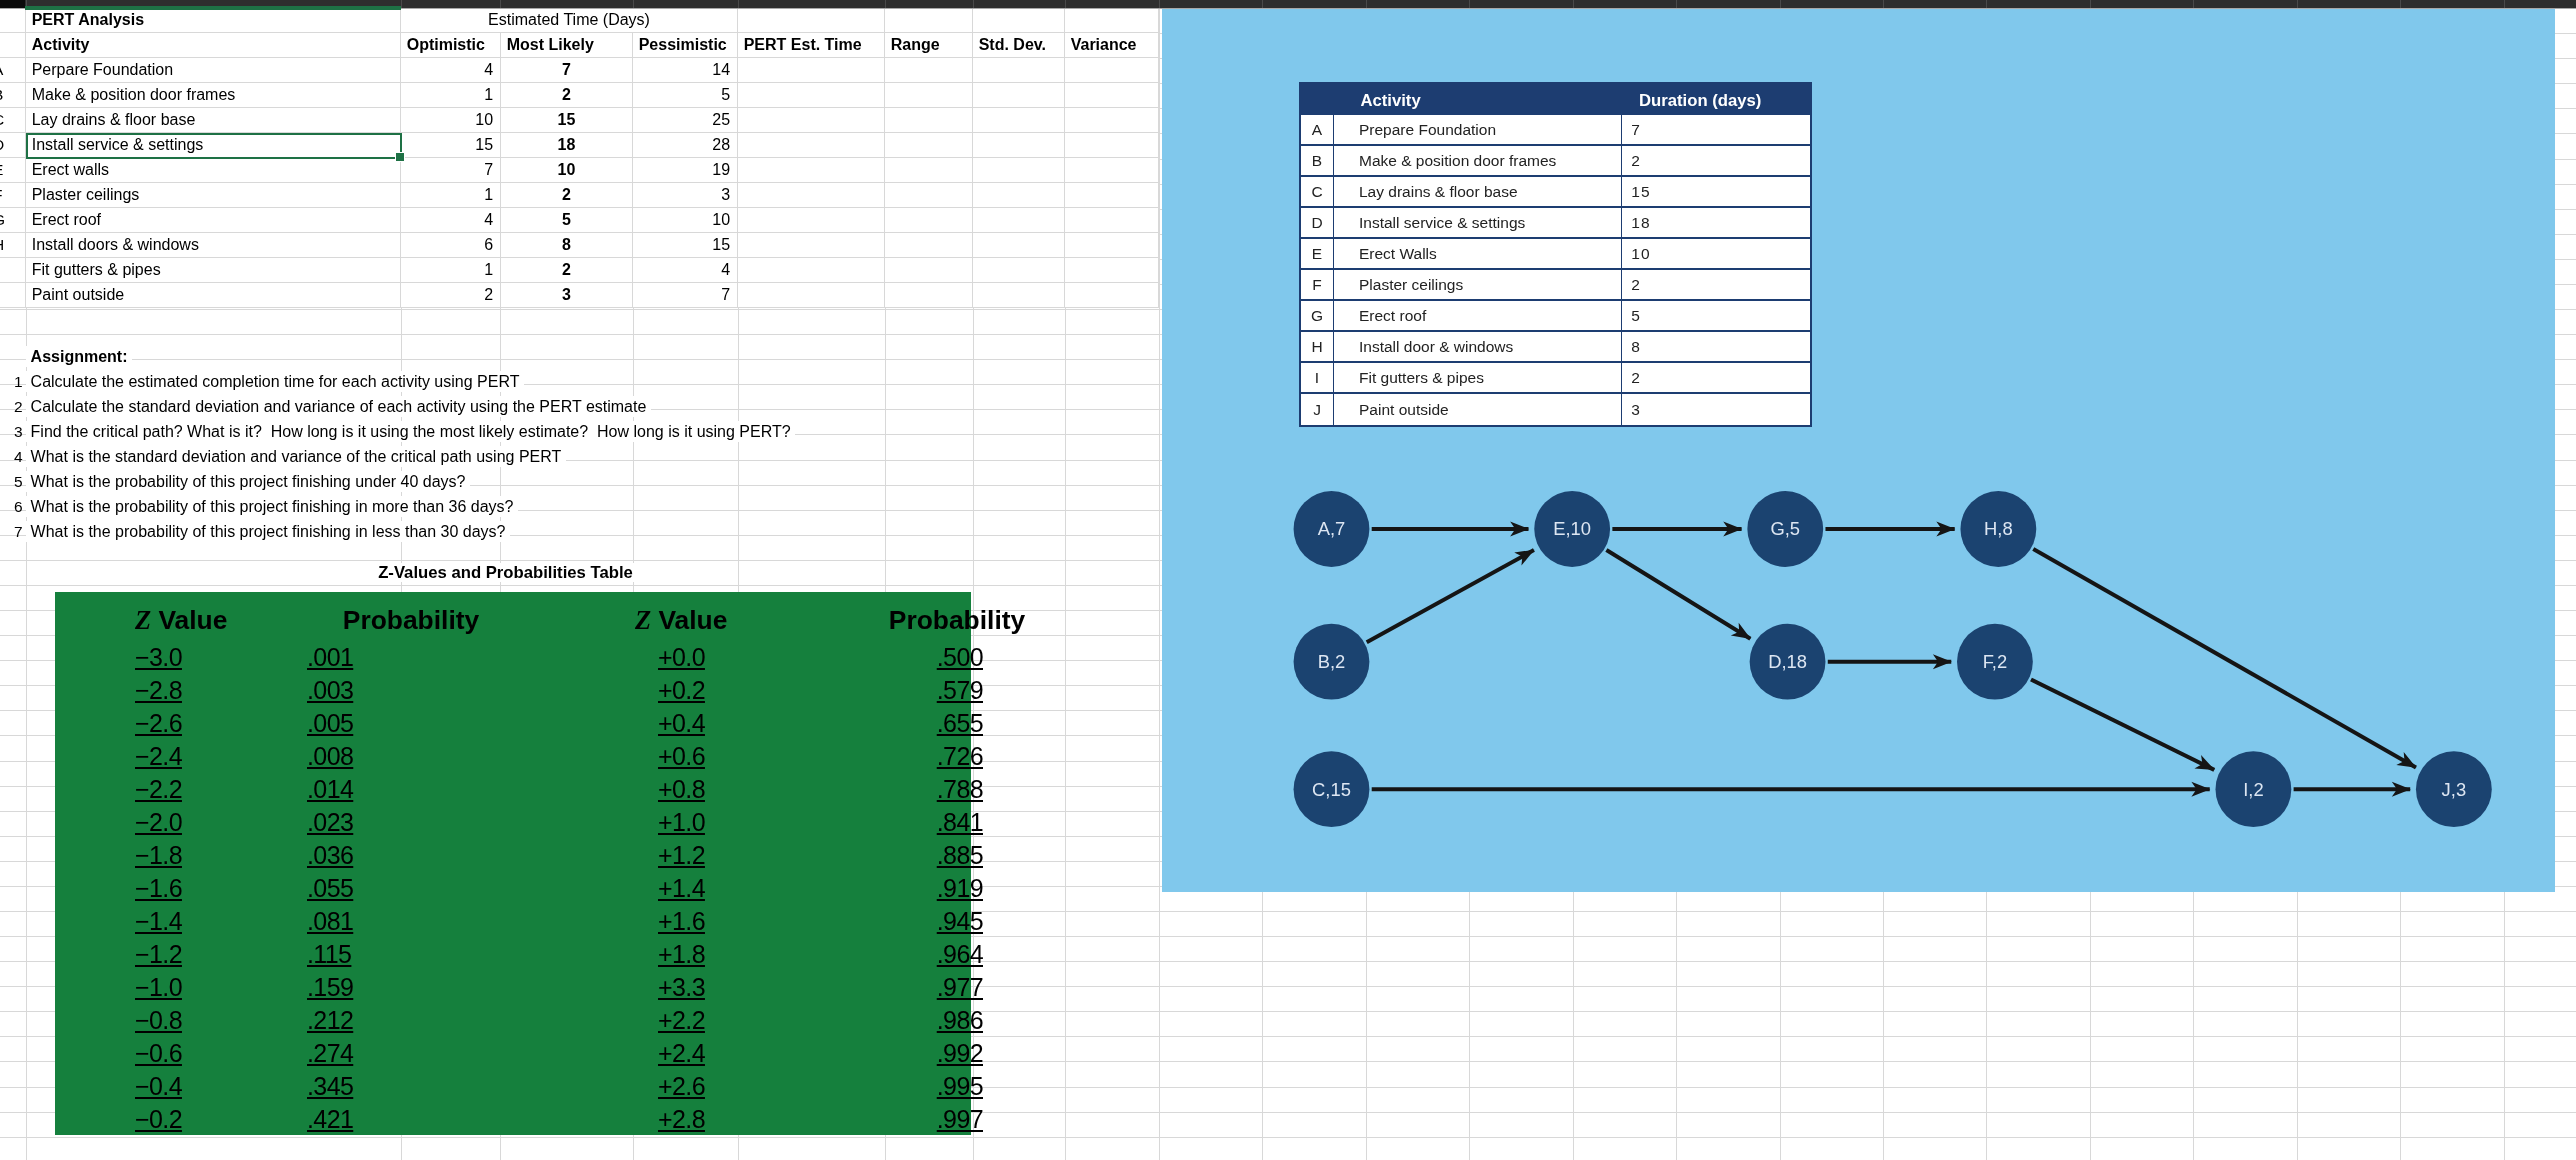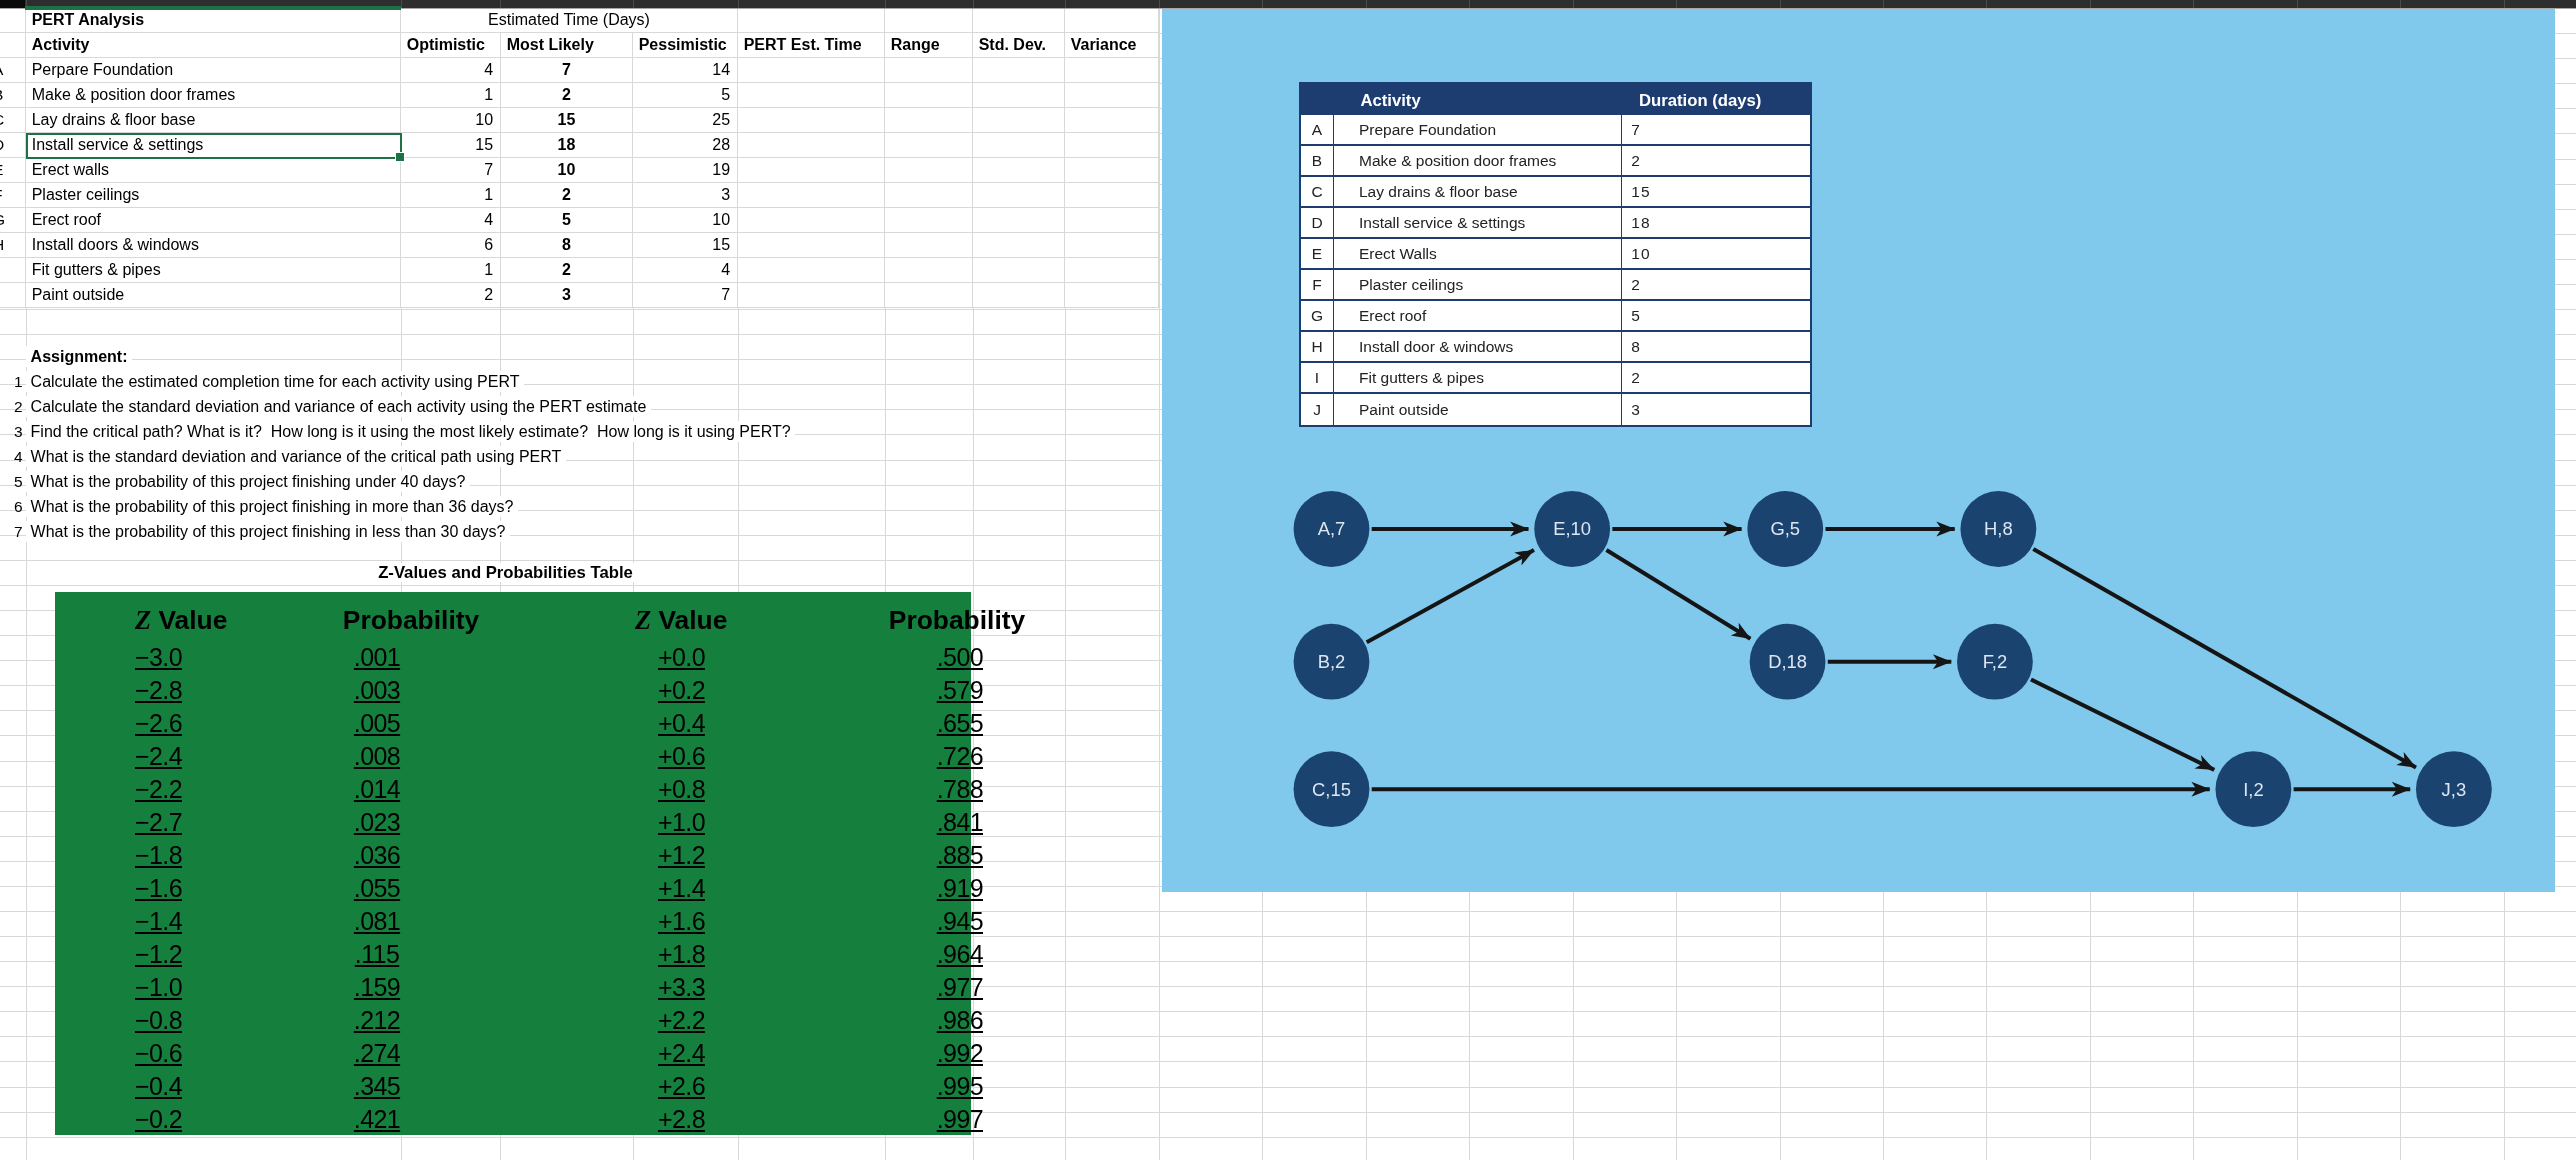--- a/index.html
+++ b/index.html
@@ -339,32 +339,32 @@
   <div class="zhdr" style="left:80px;width:149px;"><span class="zit">Z</span><span> Value</span></div>
   <div class="zhdr" style="left:287px;width:138px;text-align:center;">Probability</div>
   <div class="zhdr" style="left:580px;width:149px;"><span class="zit">Z</span><span> Value</span></div>
   <div class="zhdr" style="left:833px;width:138px;text-align:center;">Probability</div>
   <div class="zcol" style="left:80px;width:121px;" id="zcol-zl">
       <div>−3.0</div>
       <div>−2.8</div>
       <div>−2.6</div>
       <div>−2.4</div>
       <div>−2.2</div>
-      <div>−2.7</div>
+      <div>−2.0</div>
       <div>−1.8</div>
       <div>−1.6</div>
       <div>−1.4</div>
       <div>−1.2</div>
       <div>−1.0</div>
       <div>−0.8</div>
       <div>−0.6</div>
       <div>−0.4</div>
       <div>−0.2</div>
     </div>
-  <div class="zcol" style="left:259px;width:126px;text-align:center;" id="zcol-pl">
+  <div class="zcol" style="left:252px;width:126px;text-align:left;" id="zcol-pl">
       <div>.001</div>
       <div>.003</div>
       <div>.005</div>
       <div>.008</div>
       <div>.014</div>
       <div>.023</div>
       <div>.036</div>
       <div>.055</div>
       <div>.081</div>
       <div>.115</div>

